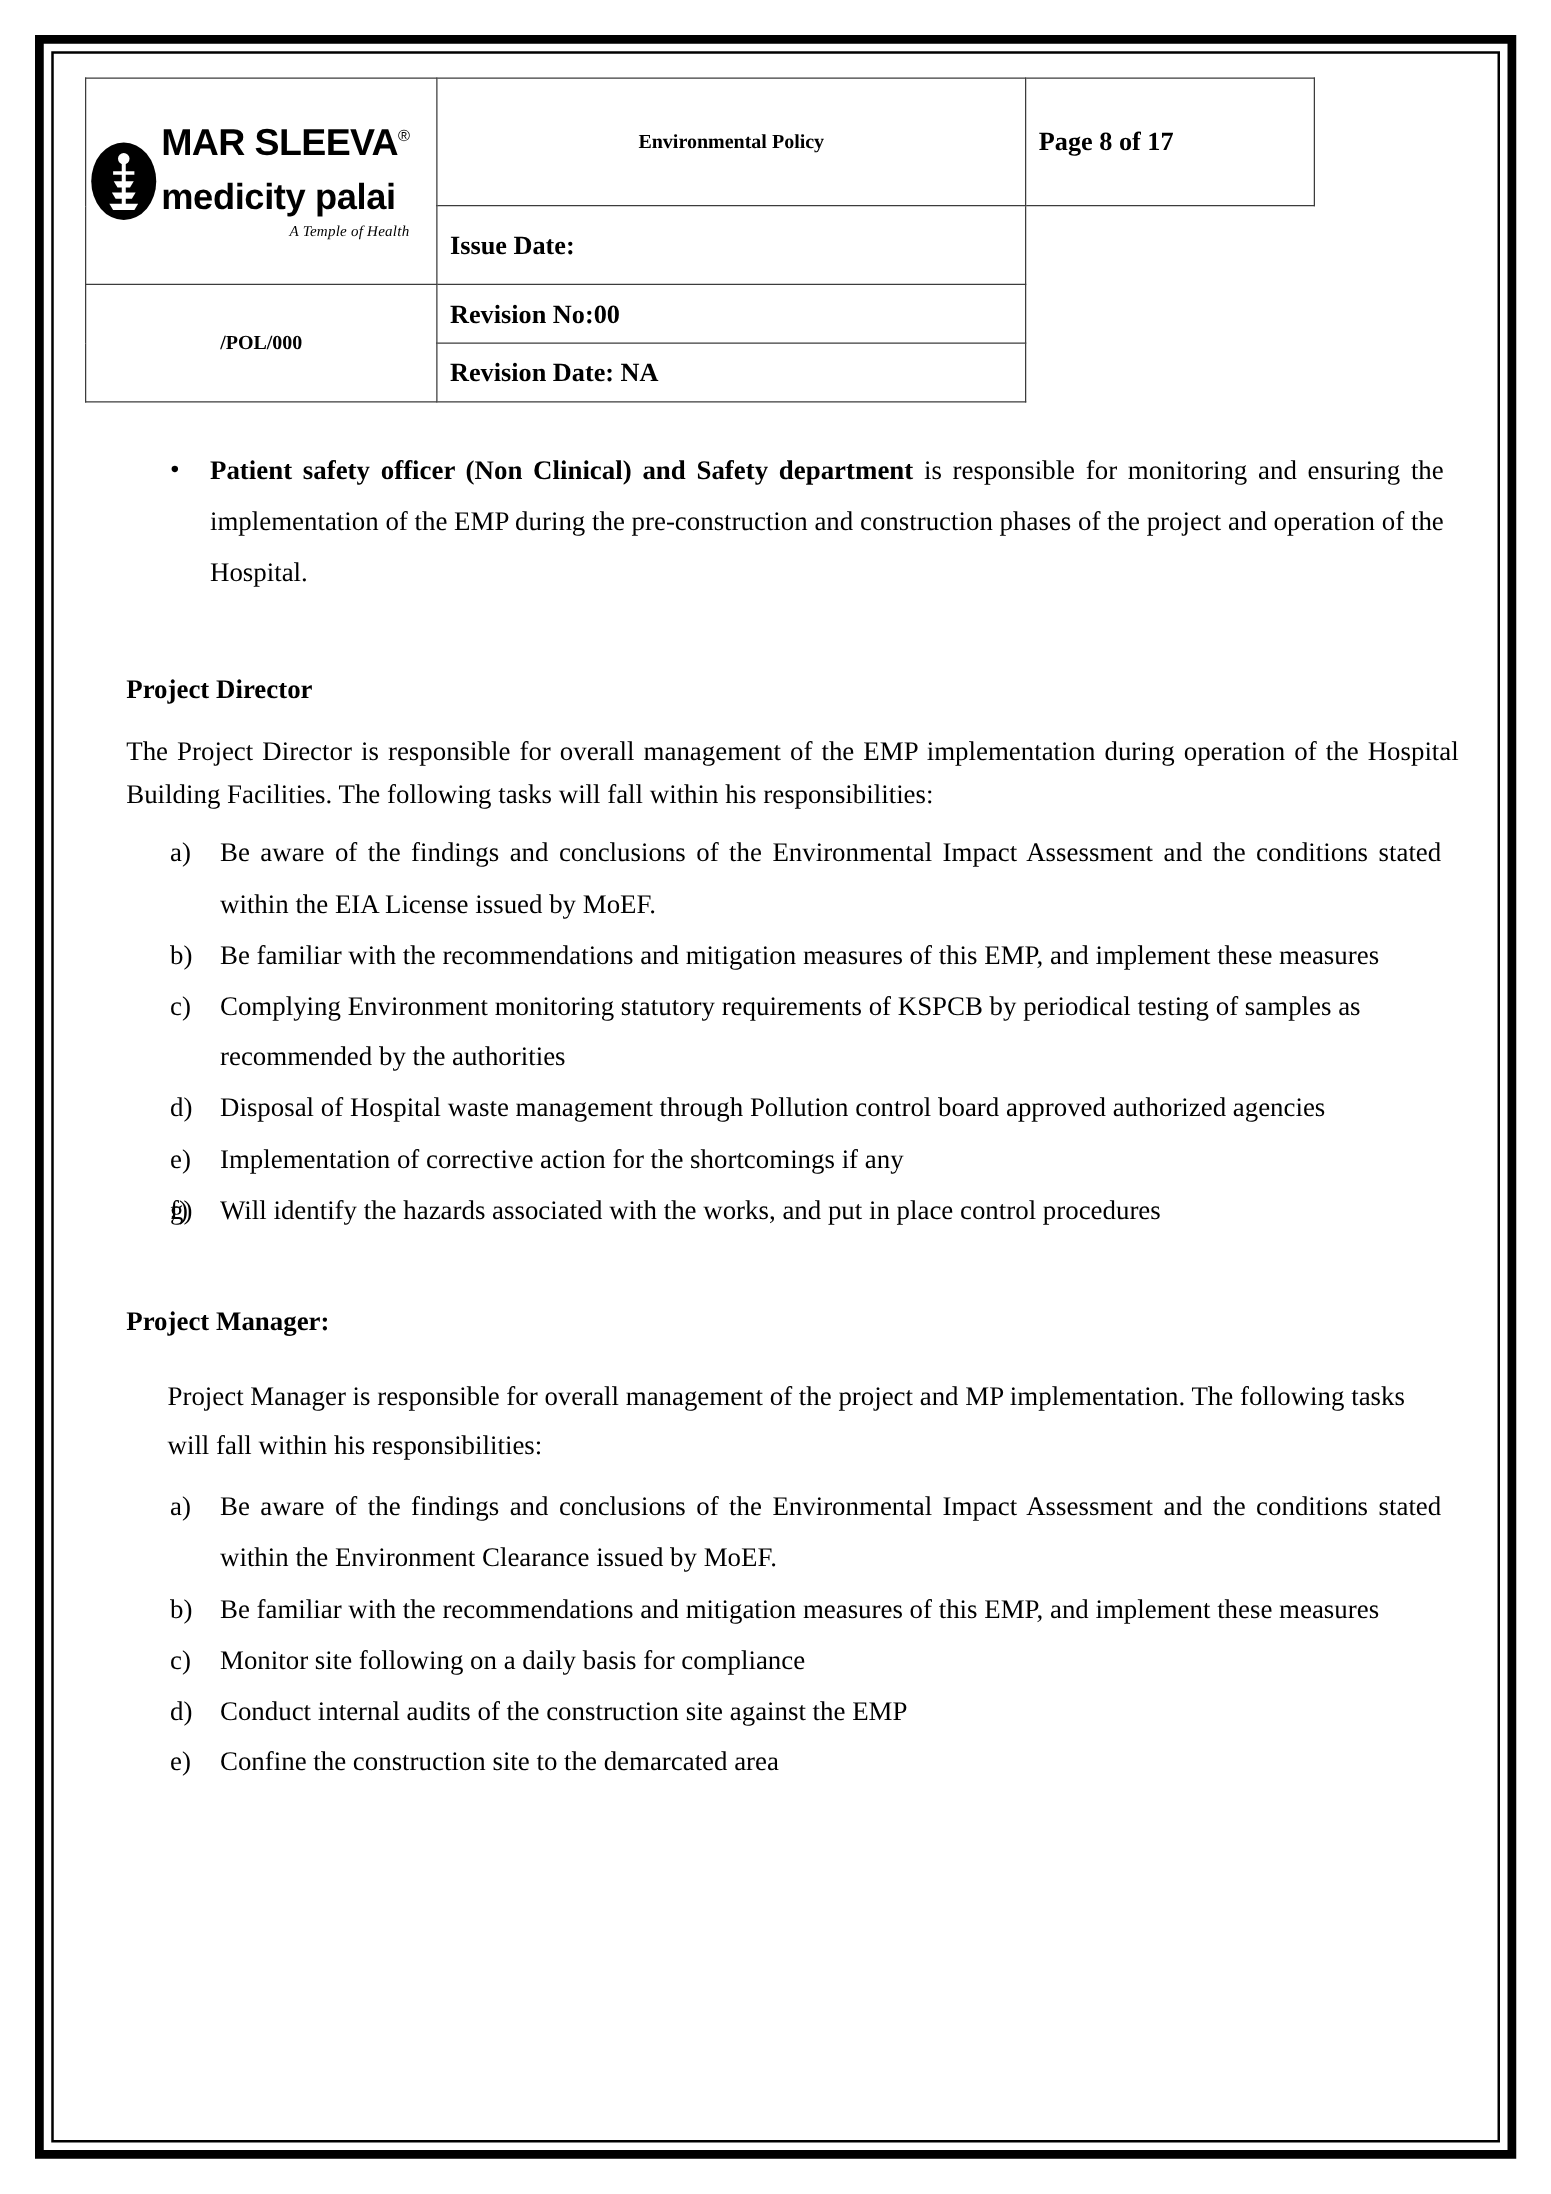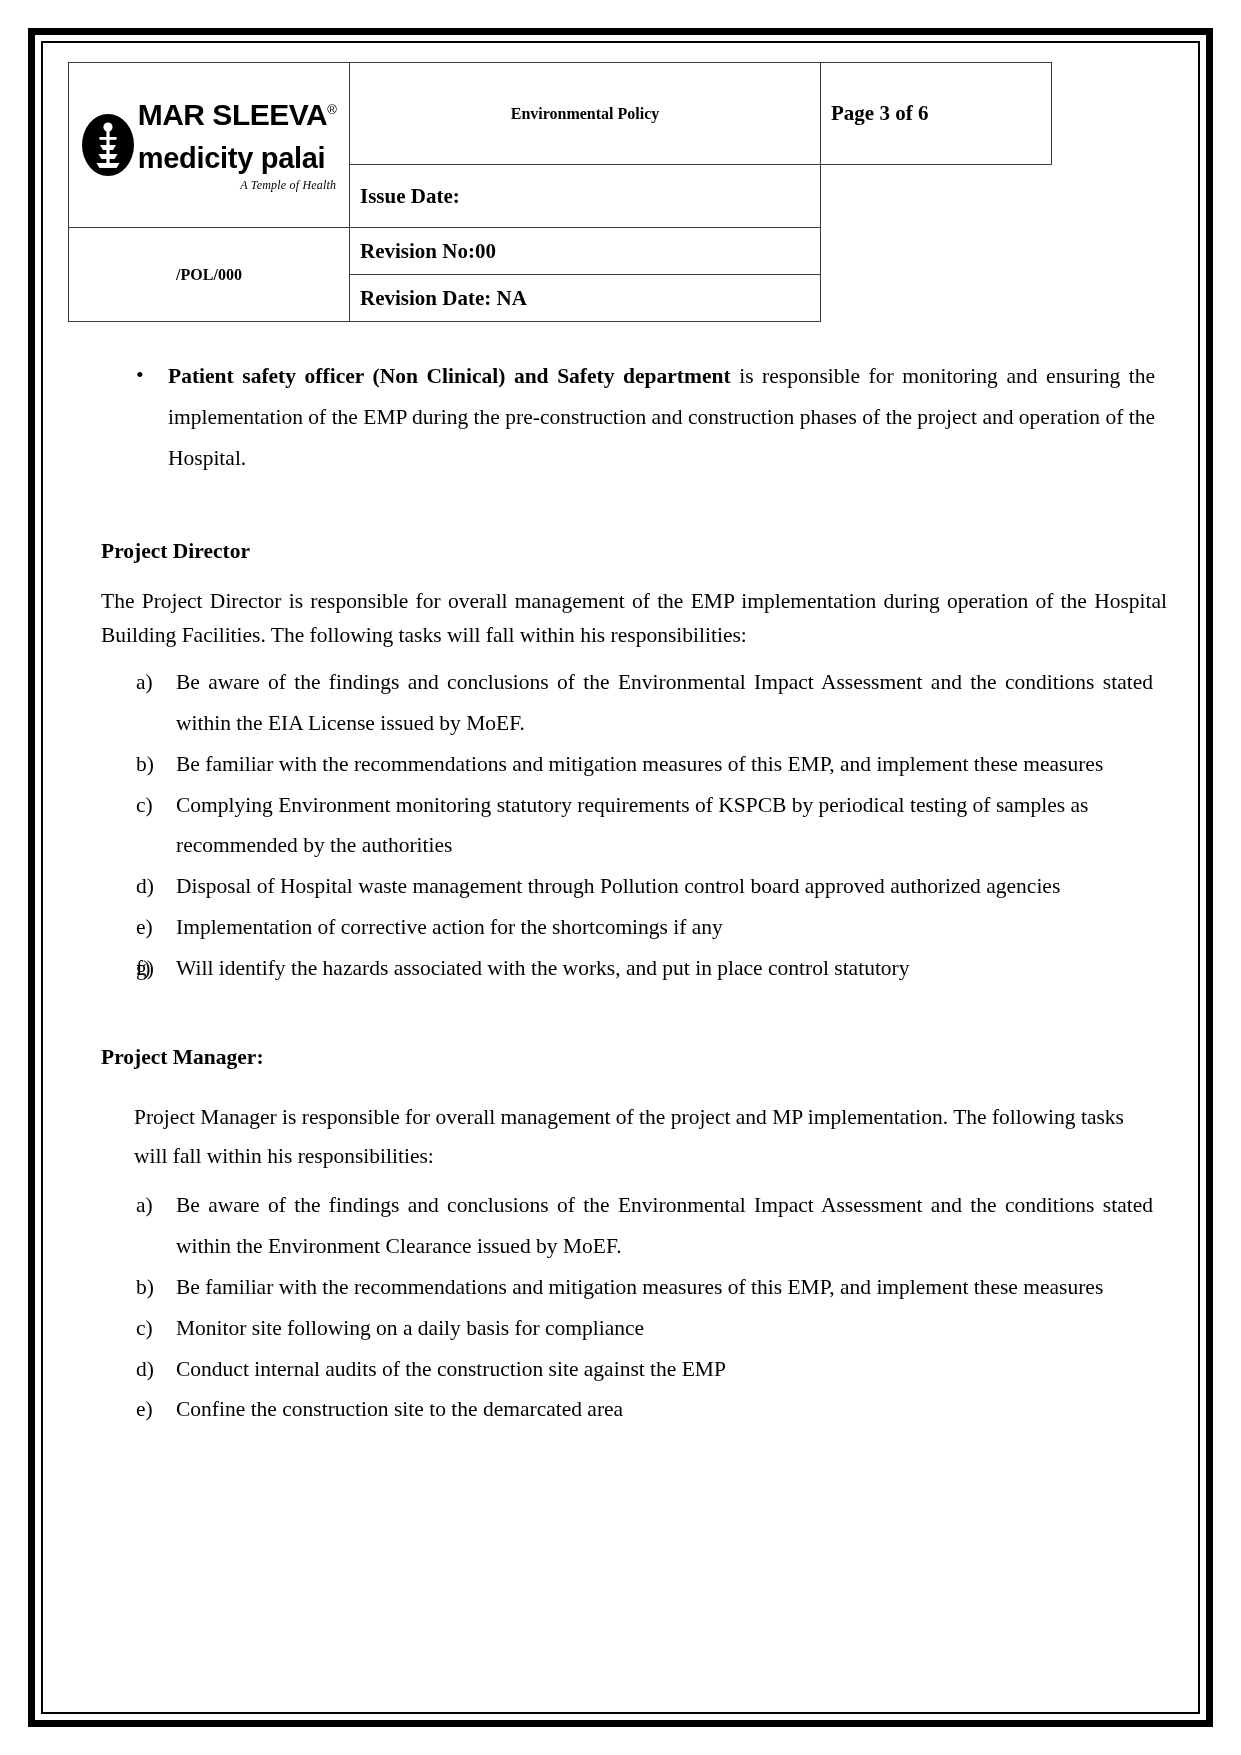--- a/index.html
+++ b/index.html
@@ -77,21 +77,20 @@
     font-weight: bold;
     font-size: 21px;
     height: 38px;
     white-space: nowrap;
   }
 
   
   .logo-wrap {
     display: flex;
     align-items: center;
-    justify-content: center;
     gap: 4px;
   }
   .logo-mark {
     width: 52px;
     height: 62px;
     position: relative;
     flex: 0 0 auto;
   }
   .logo-mark .oval {
     position: absolute;
@@ -233,21 +232,21 @@
               </svg>
             </div>
             <div class="logo-text">
               <div class="logo-line1"><span>MAR SLEEVA</span><span class="logo-reg">®</span></div>
               <div class="logo-line2">medicity palai</div>
               <div class="logo-line3">A Temple of Health</div>
             </div>
           </div>
         </td>
         <td class="title-cell" rowspan="1">Environmental Policy</td>
-        <td class="meta-cell">Page 3 of 6</td>
+        <td class="meta-cell">Page 8 of 17</td>
       </tr>
       <tr>
         <td class="meta-cell">Issue Date:</td>
       </tr>
       <tr>
         <td class="title-cell" rowspan="2">/POL/000</td>
         <td class="meta-cell">Revision No:00</td>
       </tr>
       <tr>
         <td class="meta-cell">Revision Date: NA</td>
@@ -266,21 +265,21 @@
       <div class="section-head">Project Director</div>
       <p class="para">The Project Director is responsible for overall management of the EMP implementation during operation of the Hospital Building Facilities. The following tasks will fall within his responsibilities:</p>
 
       <ol class="alpha-list">
         <li><span class="marker">a)</span><span>Be aware of the findings and conclusions of the Environmental Impact Assessment and the conditions stated within the EIA License issued by MoEF.</span></li>
         <li class="nojustify"><span class="marker">b)</span><span>Be familiar with the recommendations and mitigation measures of this EMP, and implement these measures</span></li>
         <li class="nojustify"><span class="marker">c)</span><span>Complying Environment monitoring statutory requirements of KSPCB by periodical testing of samples as recommended by the authorities</span></li>
         <li class="nojustify"><span class="marker">d)</span><span>Disposal of Hospital waste management through Pollution control board approved authorized agencies</span></li>
         <li class="nojustify"><span class="marker">e)</span><span>Implementation of corrective action for the shortcomings if any</span></li>
         <li class="nojustify"><span class="marker">f)</span></li>
-        <li class="nojustify"><span class="marker">g)</span><span>Will identify the hazards associated with the works, and put in place control statutory</span></li>
+        <li class="nojustify"><span class="marker">g)</span><span>Will identify the hazards associated with the works, and put in place control procedures</span></li>
       </ol>
 
       <div class="section-head tight">Project Manager:</div>
       <p class="para loose">Project Manager is responsible for overall management of the project and MP implementation. The following tasks will fall within his responsibilities:</p>
 
       <ol class="alpha-list second">
         <li><span class="marker">a)</span><span>Be aware of the findings and conclusions of the Environmental Impact Assessment and the conditions stated within the Environment Clearance issued by MoEF.</span></li>
         <li class="nojustify"><span class="marker">b)</span><span>Be familiar with the recommendations and mitigation measures of this EMP, and implement these measures</span></li>
         <li class="nojustify"><span class="marker">c)</span><span>Monitor site following on a daily basis for compliance</span></li>
         <li class="nojustify"><span class="marker">d)</span><span>Conduct internal audits of the construction site against the EMP</span></li>

